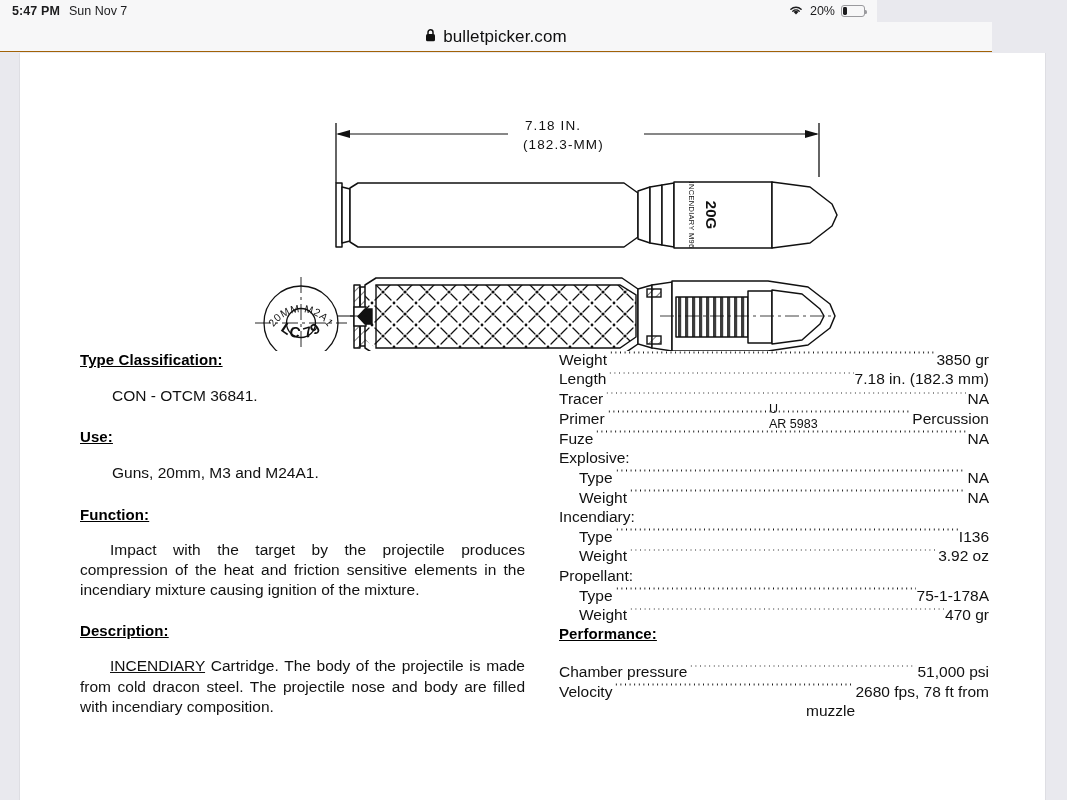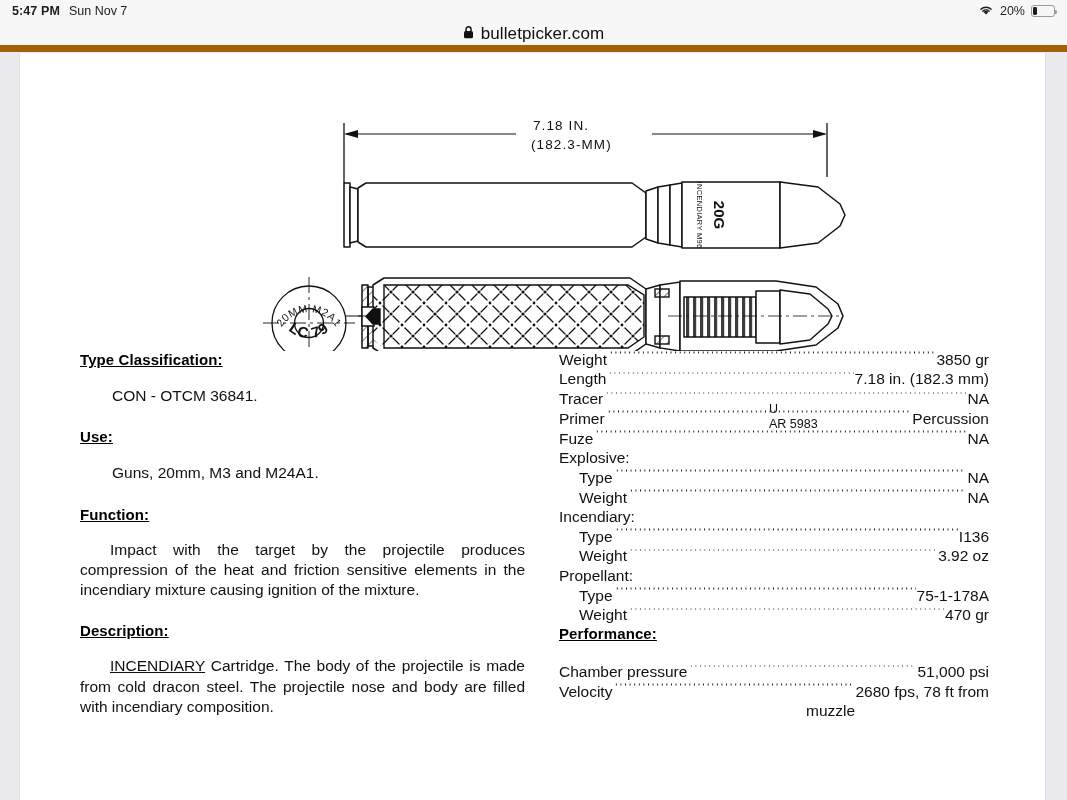--- a/index.html
+++ b/index.html
@@ -4,21 +4,21 @@
 <style>
   * { margin:0; padding:0; box-sizing:border-box; }
   html,body { width:1067px; height:800px; overflow:hidden; }
   body {
     font-family:"Liberation Sans", sans-serif;
     background:#e9e9ee;
   }
 
   
   #status-bar {
-    position:absolute; top:0; left:0; width:1067px; height:22px;
+    position:absolute; top:0; left:0; width:877px; height:22px;
     display:flex; align-items:center; color:#1c1c1e;
     font-size:12.5px; padding:0 12px;
     background:#f7f7f8;
   }
   .sb-left { display:flex; align-items:baseline; gap:9px; }
   .sb-time { font-weight:600; letter-spacing:.1px; }
   .sb-date { font-weight:400; }
   .sb-right { margin-left:auto; display:flex; align-items:center; gap:6px; }
   .wifi-ico { display:block; }
   .batt-pct { font-weight:400; font-size:12.5px; }
@@ -30,23 +30,23 @@
     position:absolute; left:1px; top:1px; bottom:1px;
     width:20%; background:#1c1c1e; border-radius:1.4px;
   }
   .batt-nub {
     position:absolute; right:-3.2px; top:3.4px;
     width:2px; height:4.5px; background:#9a9a9e; border-radius:0 1.5px 1.5px 0;
   }
 
   
   #url-bar {
-    position:absolute; top:22px; left:0; width:1067px; height:30px;
+    position:absolute; top:22px; left:0; width:992px; height:30px;
     background:#f7f7f8; display:flex; align-items:center;
-    justify-content:center; border-bottom:7px solid #a16207;
+    justify-content:center; border-bottom:1px solid #a16207;
   }
   .url-group { display:flex; align-items:center; gap:7px; }
   .lock-ico { display:block; }
   .url-text { font-size:17px; color:#0f0f0f; letter-spacing:.1px; }
 
   
   #page-scroll {
     position:absolute; top:53px; left:0; width:1067px; height:747px;
     background:#e9e9ee; overflow:hidden;
   }
@@ -55,21 +55,21 @@
     background:#ffffff;
     box-shadow:0 0 0 1px rgba(0,0,0,.045);
   }
 
   .doc-title {
     text-align:center; font-weight:bold; font-size:15.5px;
     color:#000; margin-top:23px; letter-spacing:.2px;
   }
 
   
-  #figure { position:relative; width:1025px; height:290px; margin-top:8px;padding-left:8px; }
+  #figure { position:relative; width:1025px; height:290px; margin-top:8px; }
   #figure svg { display:block; }
   .dim-label {
     font-family:"Liberation Sans", sans-serif;
     font-size:13.5px; fill:#111; letter-spacing:1.1px;
   }
   .stamp-txt { font-family:"Liberation Sans", sans-serif; fill:#111; }
   .drawno {
     position:absolute; left:749px; top:341px;
     font-size:12.5px; line-height:1.18; color:#111;
   }

